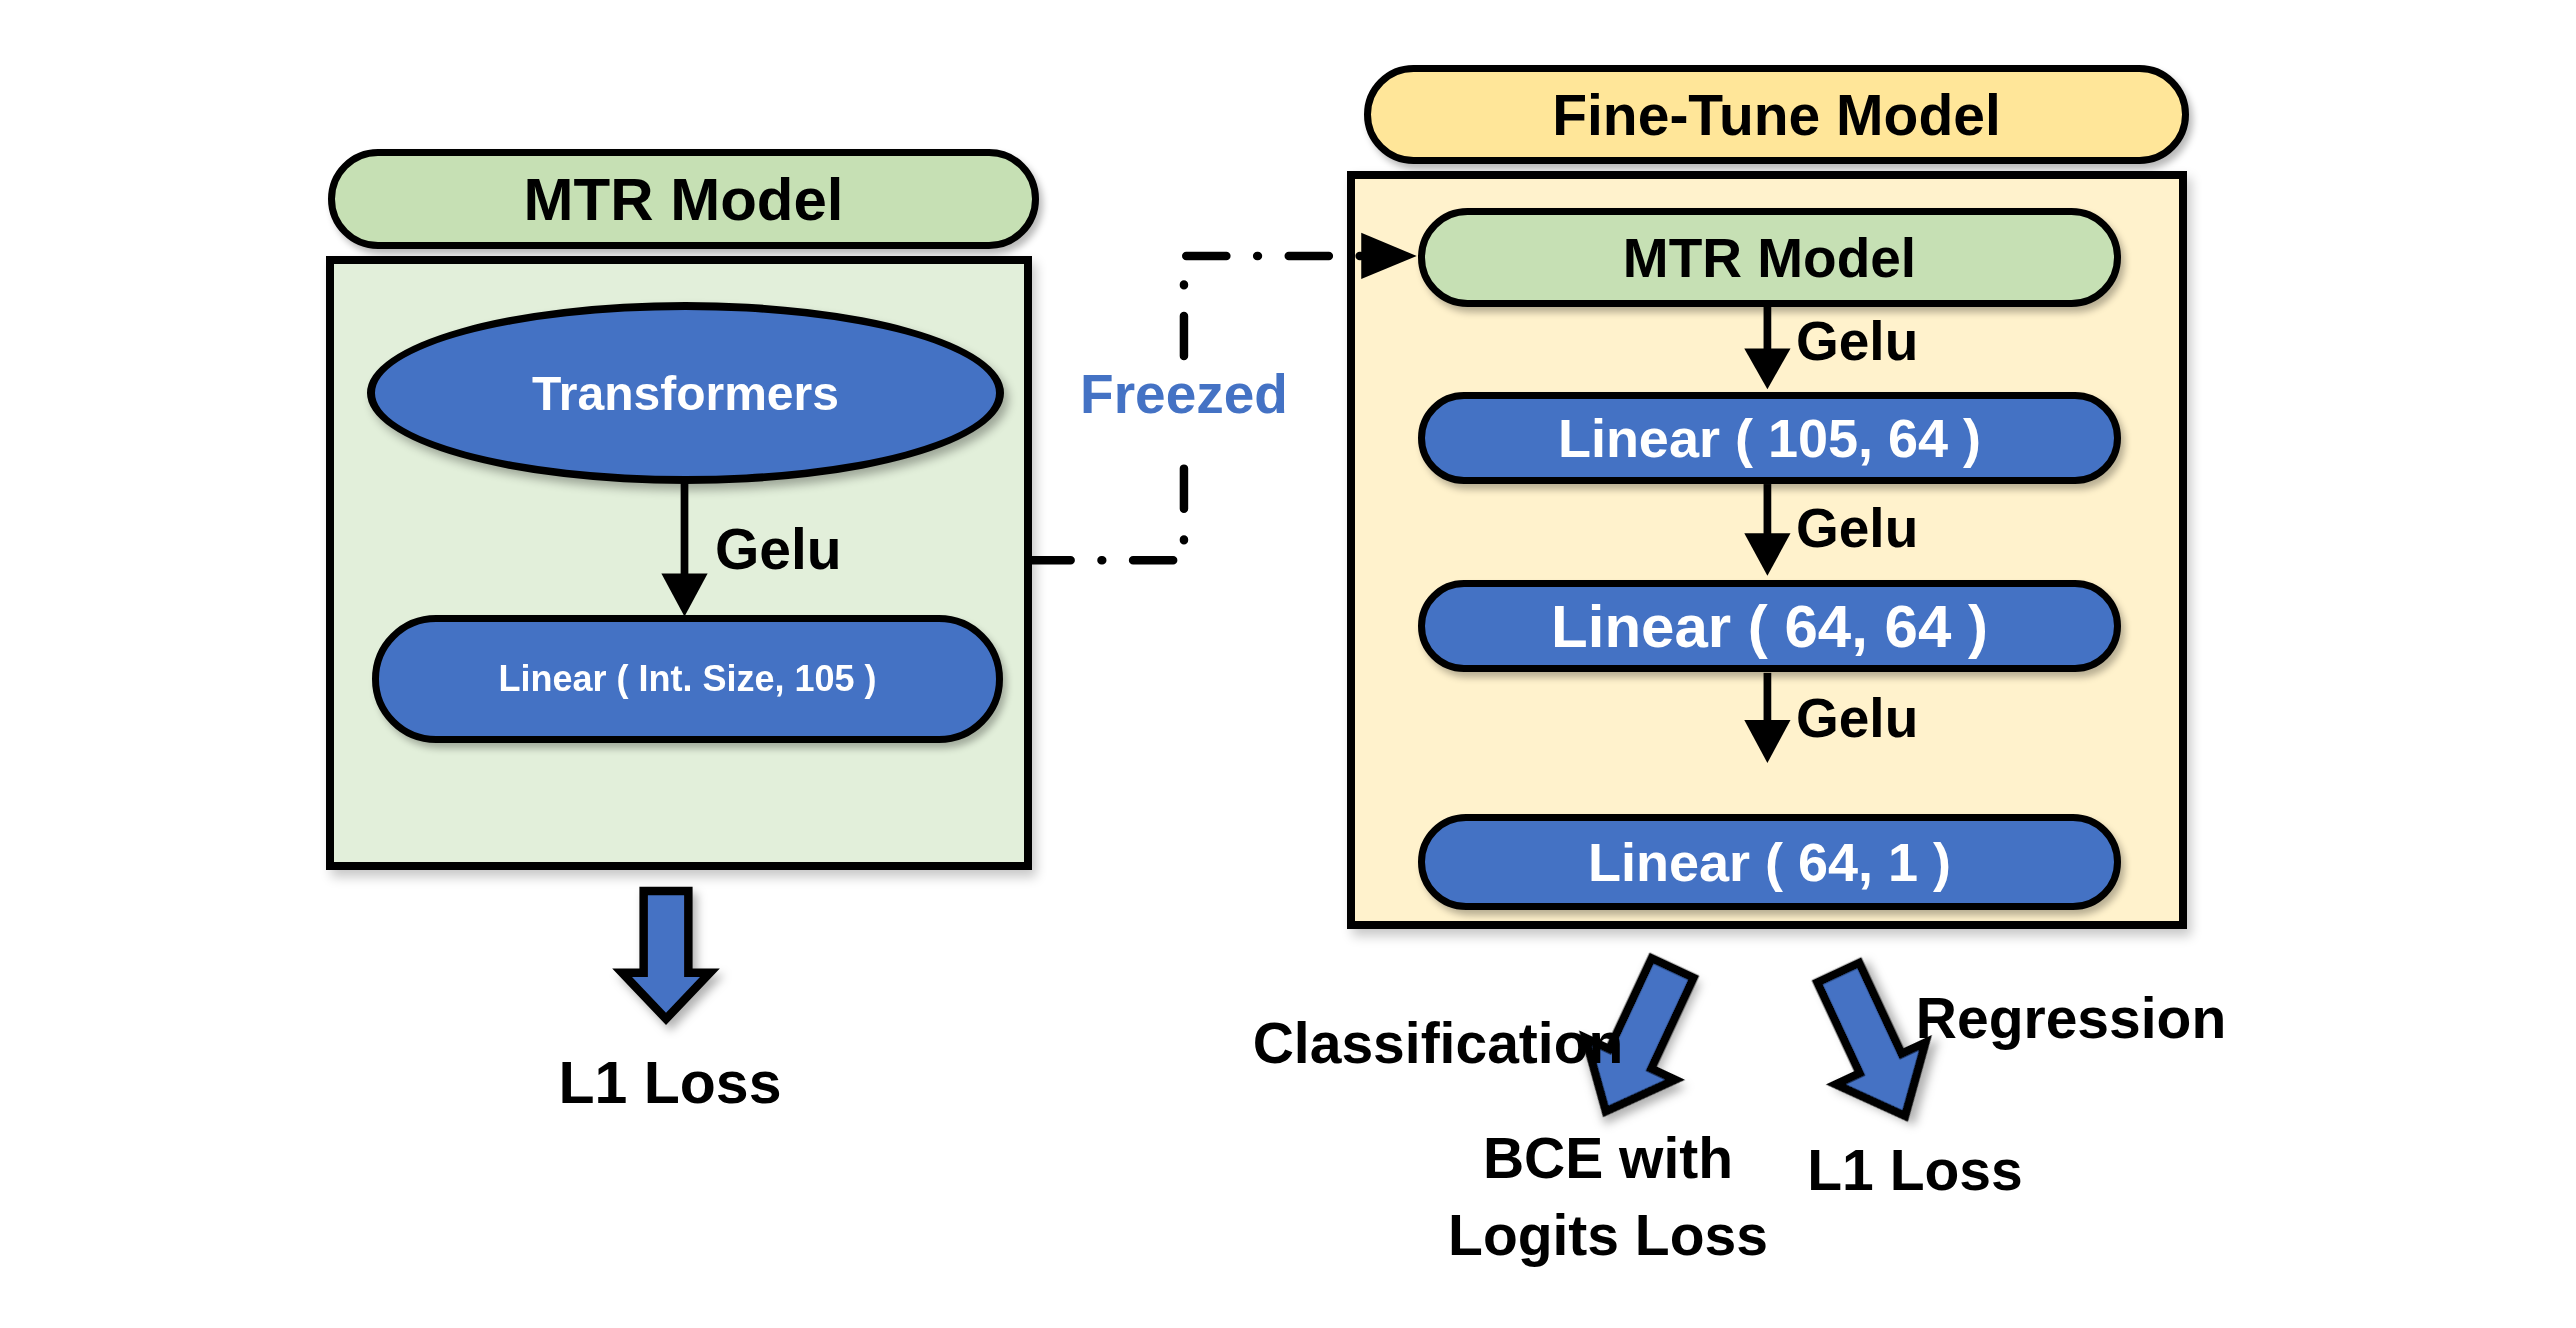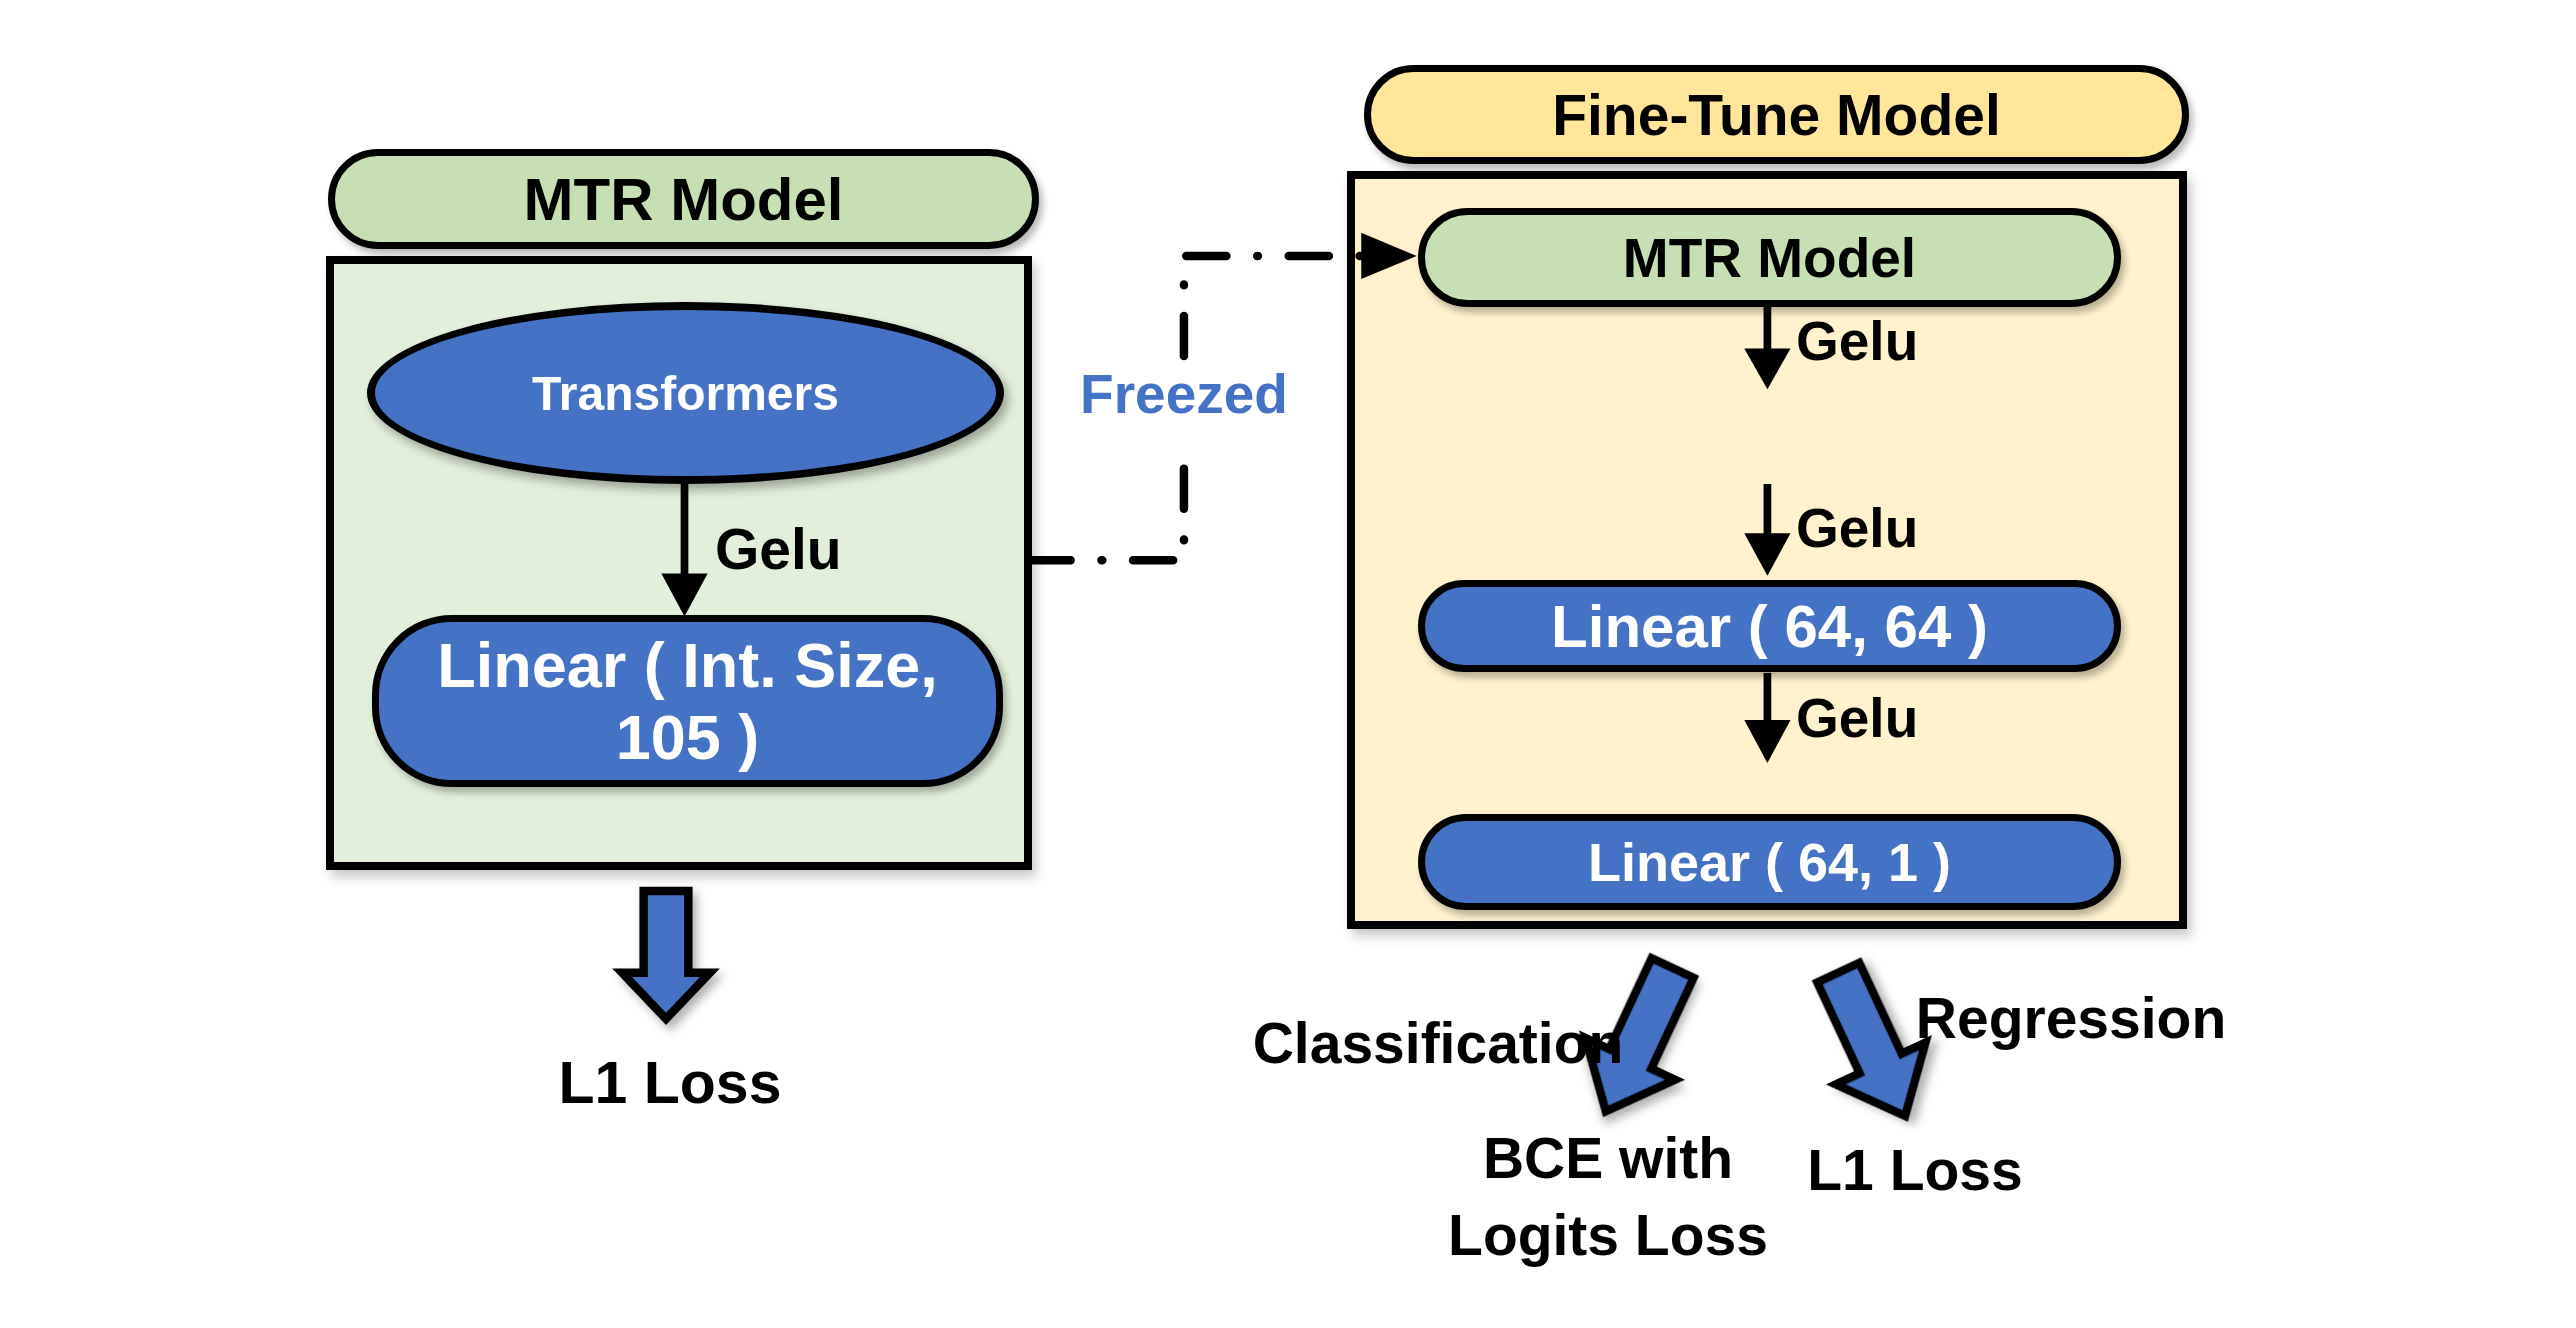--- a/index.html
+++ b/index.html
@@ -94,37 +94,40 @@
   <div class="abs pill green" style="left:328px;top:149px;width:711px;height:100px;font-size:60px;">
     <span>MTR Model</span>
   </div>
 
   <div class="abs ellipse" style="left:367px;top:302px;width:637px;height:182px;font-size:48px;">
     <span>Transformers</span>
   </div>
 
   <div class="abs label" style="left:715px;top:521px;font-size:57px;">Gelu</div>
 
-  <div class="abs pill blue" style="left:372px;top:615px;width:631px;height:172px;border-radius:80px;font-size:63px;justify-content:flex-end;">
+  <div class="abs pill blue" style="left:372px;top:615px;width:631px;height:128px;border-radius:80px;font-size:36px;">
     <span>Linear ( Int. Size, 105 )</span>
   </div>
 
   <div class="abs label center" style="left:516px;top:1054px;width:308px;font-size:59px;">L1 Loss</div>
 
   <div class="abs label blue center" style="left:1030px;top:367px;width:308px;font-size:55px;">Freezed</div>
 
   <div class="abs pill yellow" style="left:1364px;top:65px;width:825px;height:99px;font-size:57px;">
     <span>Fine-Tune Model</span>
   </div>
 
   <div class="abs pill green" style="left:1418px;top:208px;width:703px;height:99px;font-size:55px;">
     <span>MTR Model</span>
   </div>
 
   <div class="abs label" style="left:1796px;top:314px;font-size:55px;">Gelu</div>
+  <div class="abs pill blue" style="left:1418px;top:392px;width:703px;height:92px;border-radius:46px;font-size:54px;">
+    <span>Linear ( 105, 64 )</span>
+  </div>
 
   <div class="abs label" style="left:1796px;top:501px;font-size:55px;">Gelu</div>
   <div class="abs pill blue" style="left:1418px;top:580px;width:703px;height:92px;border-radius:46px;font-size:60px;">
     <span>Linear ( 64, 64 )</span>
   </div>
 
   <div class="abs label" style="left:1796px;top:691px;font-size:55px;">Gelu</div>
   <div class="abs pill blue" style="left:1418px;top:814px;width:703px;height:96px;border-radius:48px;font-size:54px;">
     <span>Linear ( 64, 1 )</span>
   </div>

